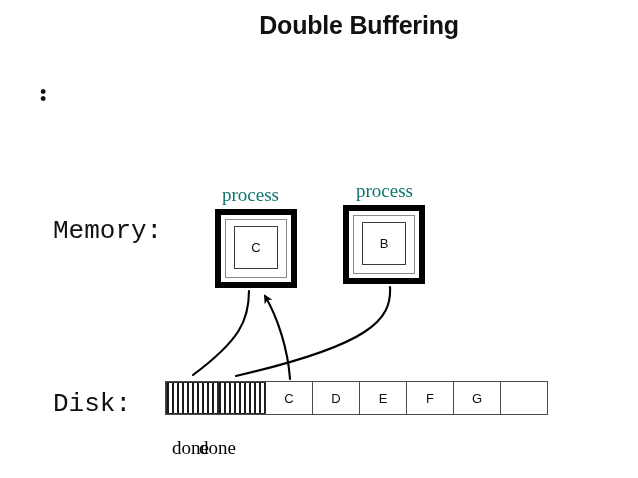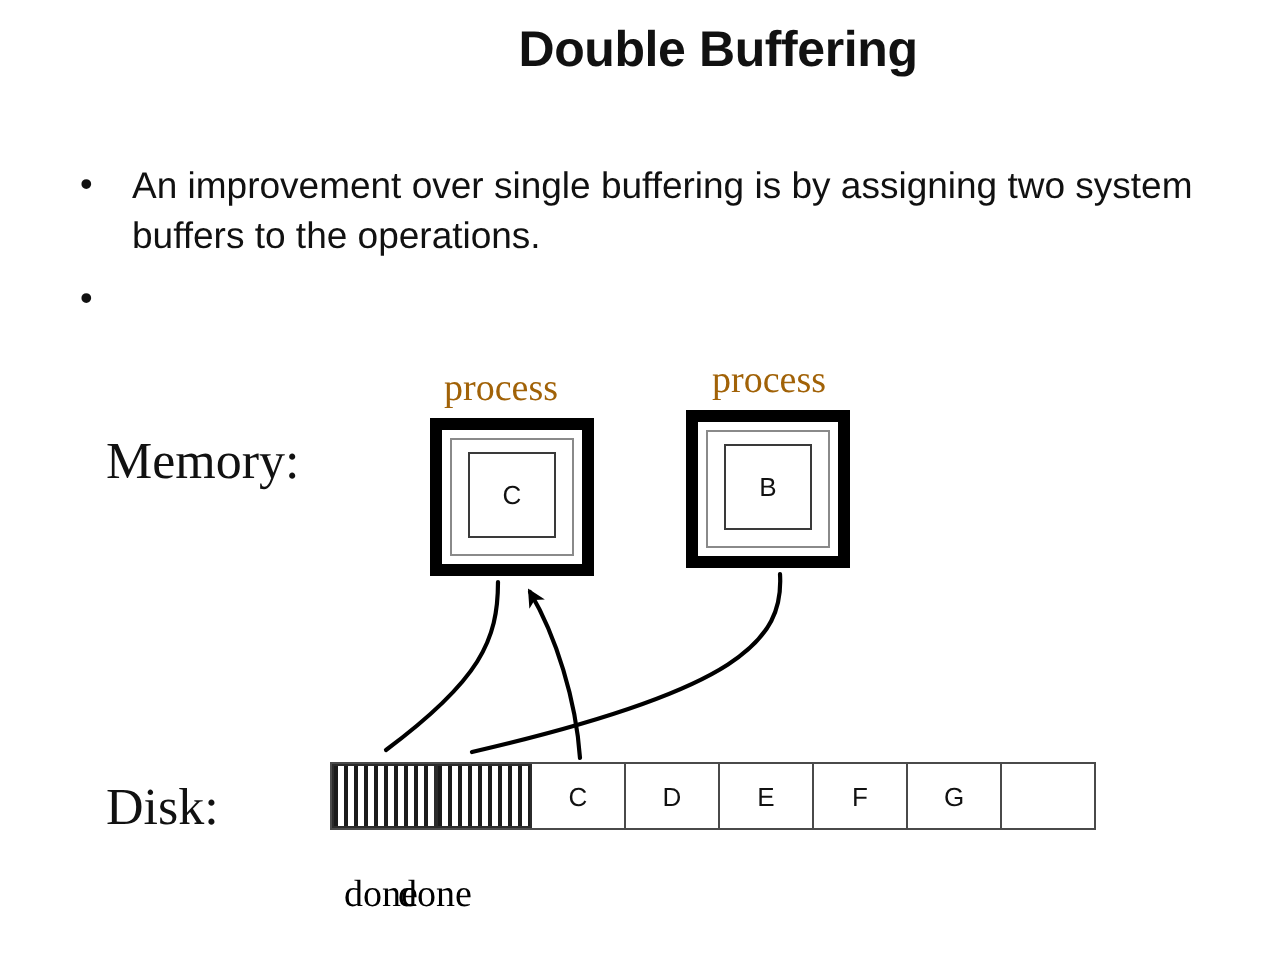--- a/index.html
+++ b/index.html
@@ -60,33 +60,33 @@
   #diagram {
     position: absolute;
     left: 0;
     top: 0;
     width: 638px;
     height: 478px;
   }
 
   .row-label {
     position: absolute;
-    font-family: Liberation Serif, serif;
+    font-family: Liberation Mono, monospace;
     font-size: 26px;
     color: #111111;
     white-space: nowrap;
   }
   #label-memory { left: 53px; top: 216px; }
   #label-disk   { left: 53px; top: 377px; margin-top: 12px; }
 
   .proc-label {
     position: absolute;
     font-family: "Liberation Serif", serif;
     font-size: 19px;
-    color: #a16207;
+    color: #0f766e;
     white-space: nowrap;
   }
   #proc-label-left  { left: 222px; top: 184px; }
   #proc-label-right { left: 356px; top: 180px; }
 
   
   .buffer {
     position: absolute;
     box-sizing: border-box;
     background: #ffffff;
@@ -169,21 +169,20 @@
 </head>
 <body>
 
 <div id="slide">
 
   <div id="slide-title">Double Buffering</div>
 
   <div id="bullets">
     <div class="bullet">
       <span class="dot">•</span>
-      <span>An improvement over single buffering is by assigning two system buffers to the operations.</span>
     </div>
     <div class="bullet">
       <span class="dot">•</span>
     </div>
   </div>
 
   <div id="diagram">
 
     <div class="row-label" id="label-memory">Memory:</div>
     <div class="row-label" id="label-disk">Disk:</div>

